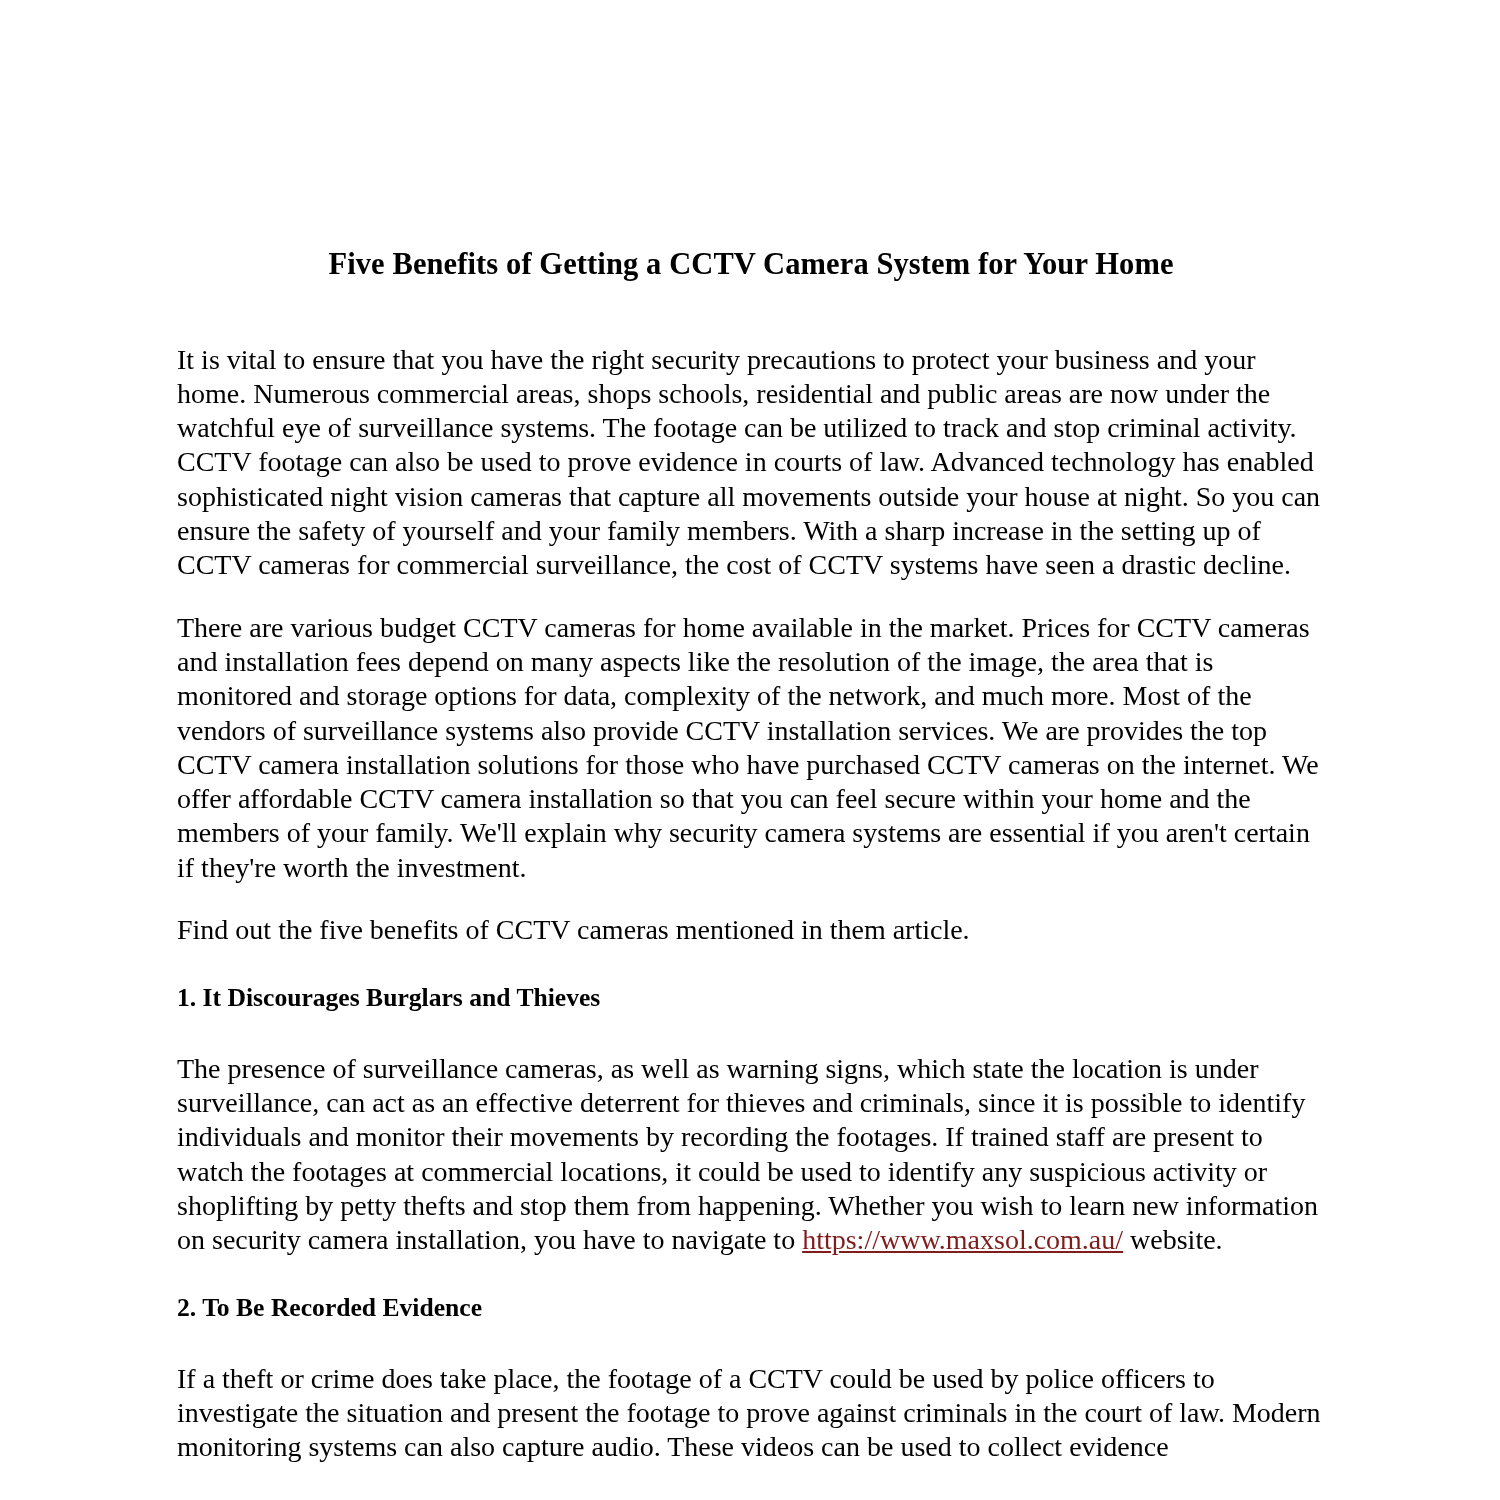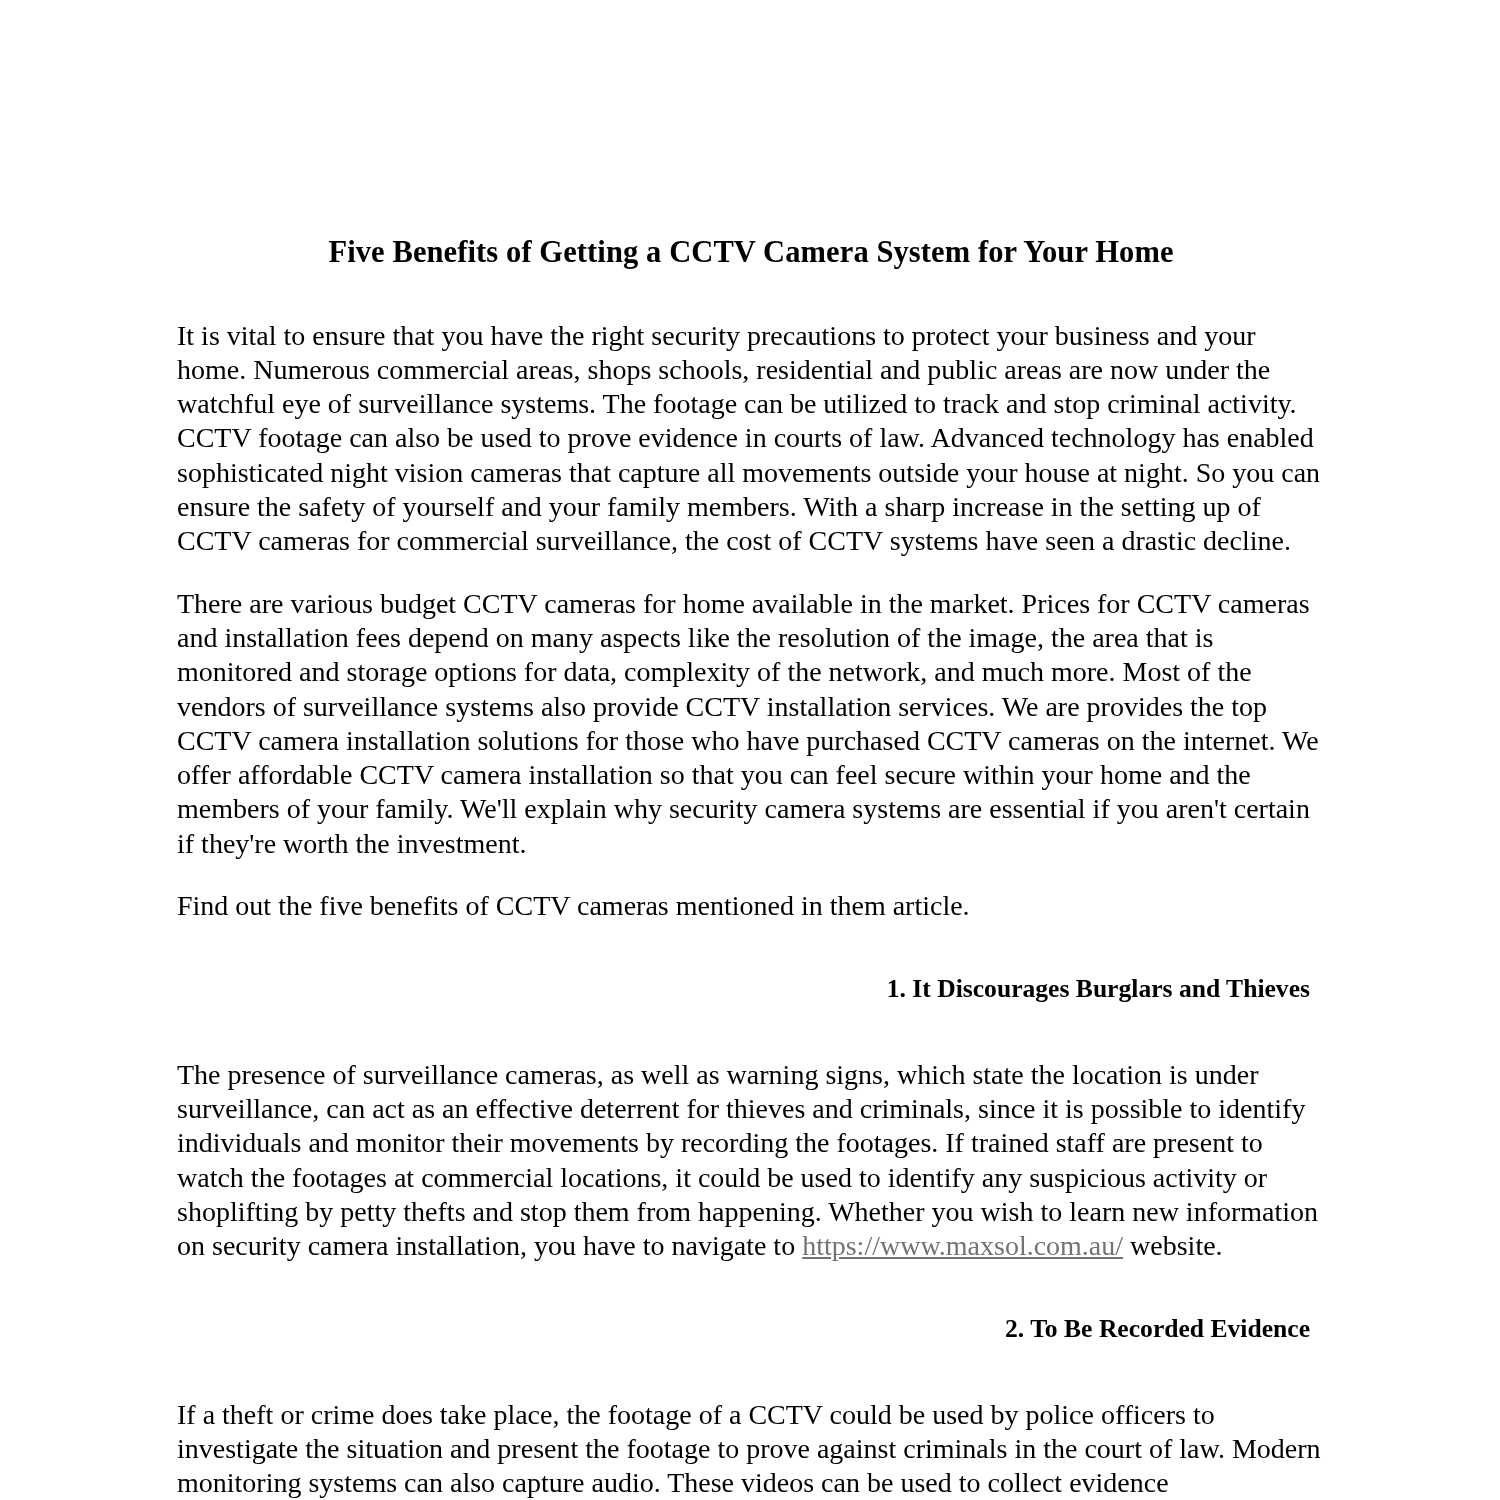--- a/index.html
+++ b/index.html
@@ -25,47 +25,46 @@
     position: absolute;
     left: 177px;
     top: 0;
     width: 1148px;
   }
   .doc-title {
     font-size: 30.5px;
     font-weight: bold;
     text-align: center;
     line-height: 1.2;
-    margin: 0;
+    margin: 12px;
     padding-top: 234px;
     letter-spacing: 0.1px;
   }
   .para {
     font-size: 28px;
     line-height: 34.3px;
     margin: 0;
     text-align: left;
     padding-top: 28px;
   }
   .para.first-body {
     padding-top: 48px;
   }
   .heading {
     font-size: 25.6px;
     line-height: 34.3px;
     font-weight: bold;
-    margin: 15px;
+    margin: 0;
     padding-top: 34px;
-    text-align: right;
   }
   .para.after-heading {
     padding-top: 36px;
   }
   a.doclink {
-    color: #737373;
+    color: #7f1d1d;
   }
 </style>
 </head>
 <body>
 
 <div class="page">
   <div class="content">
 
     <h1 class="doc-title">Five Benefits of Getting a CCTV Camera System for Your Home</h1>
 

